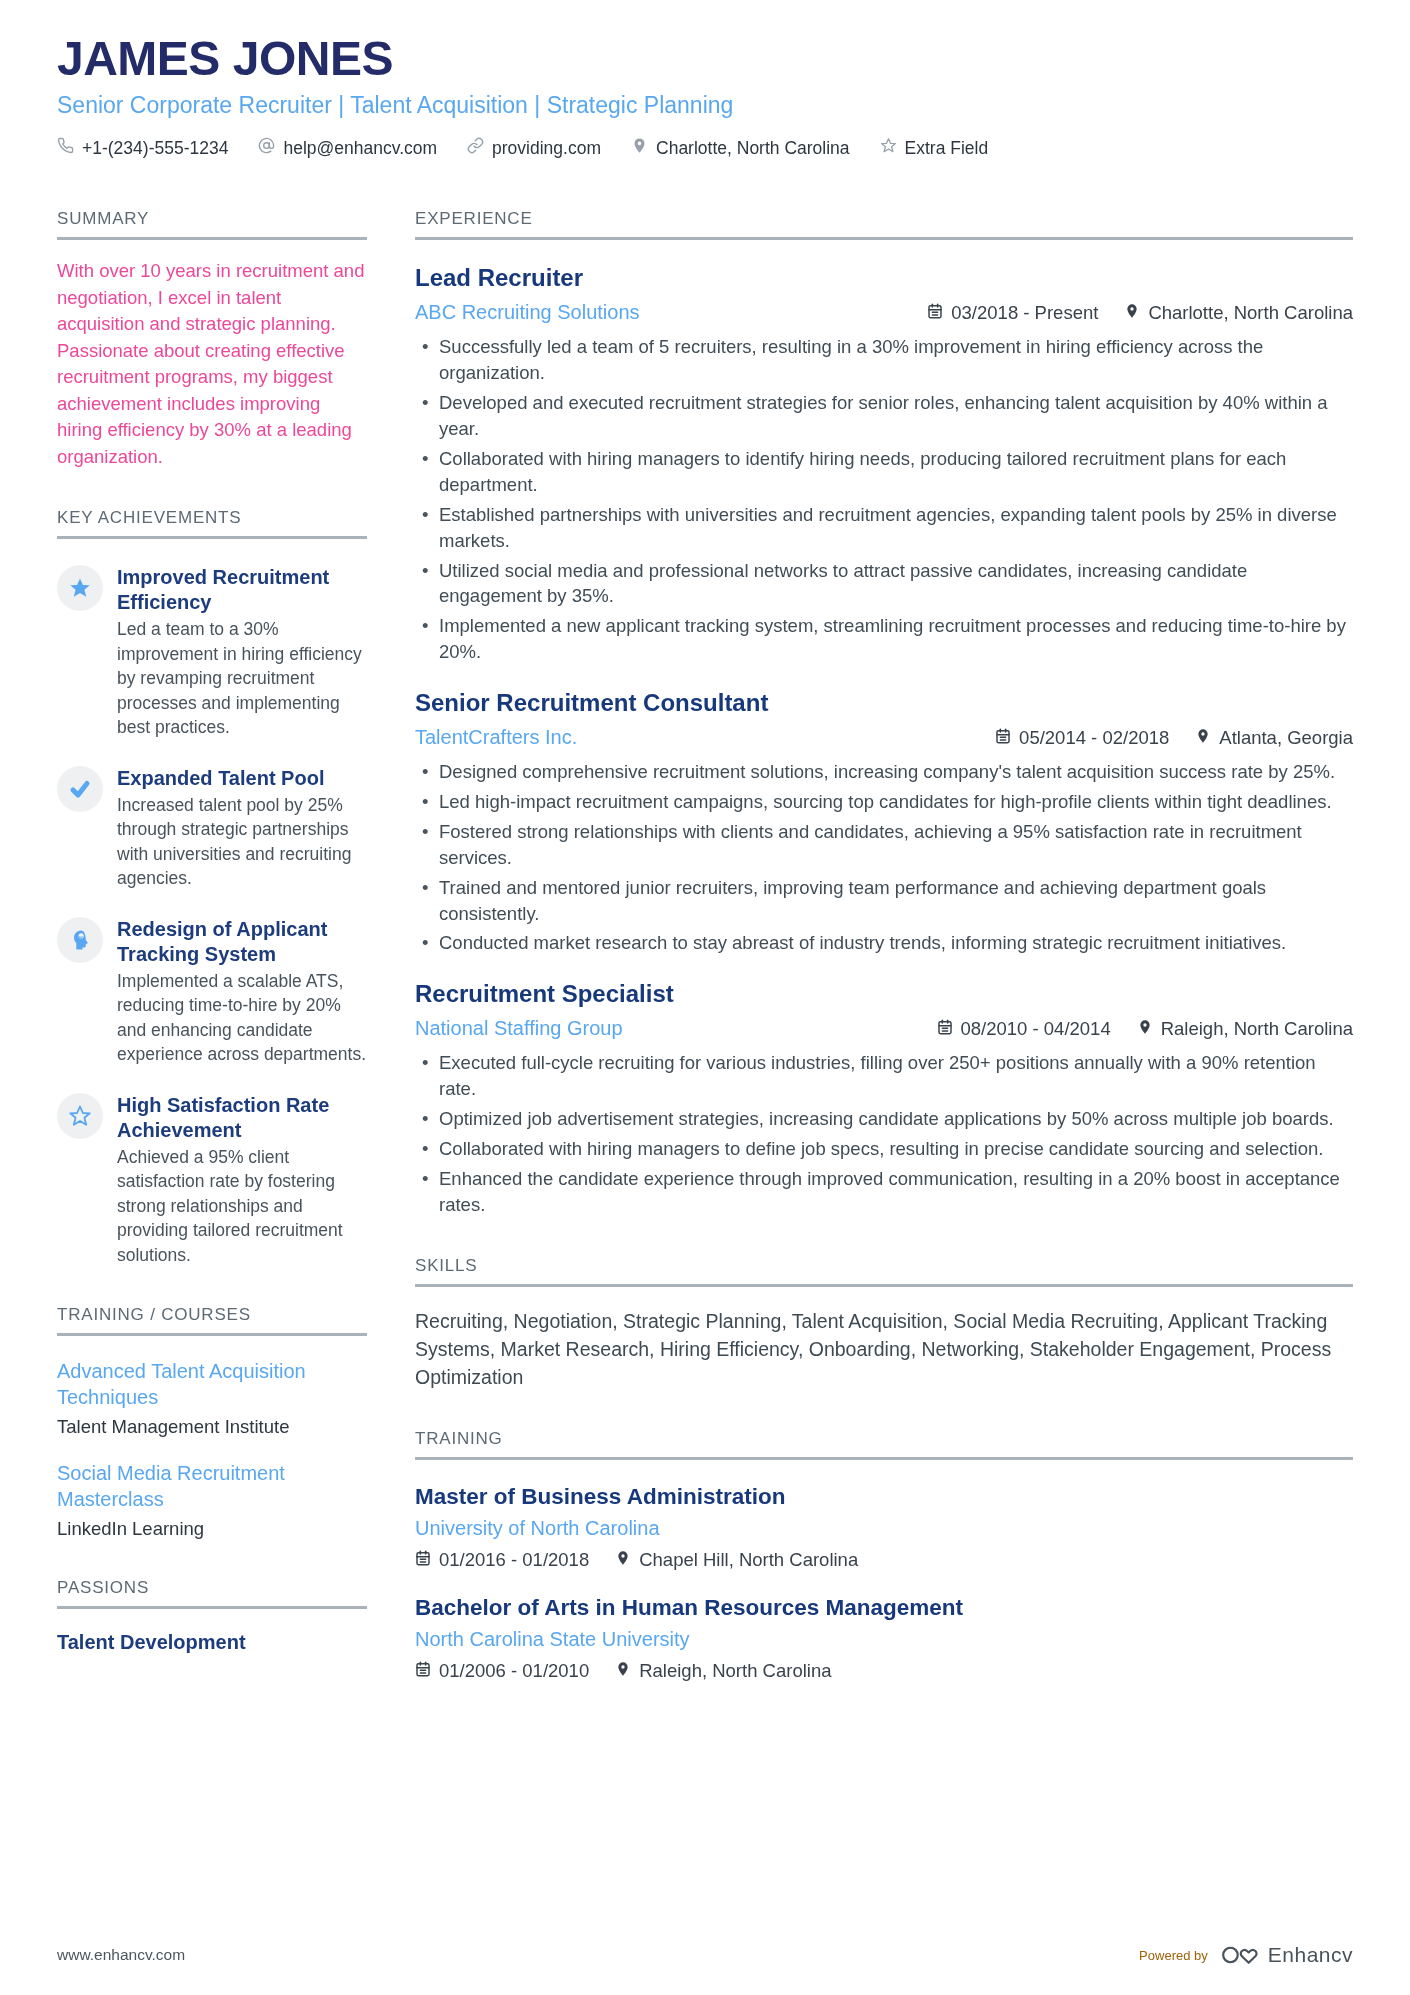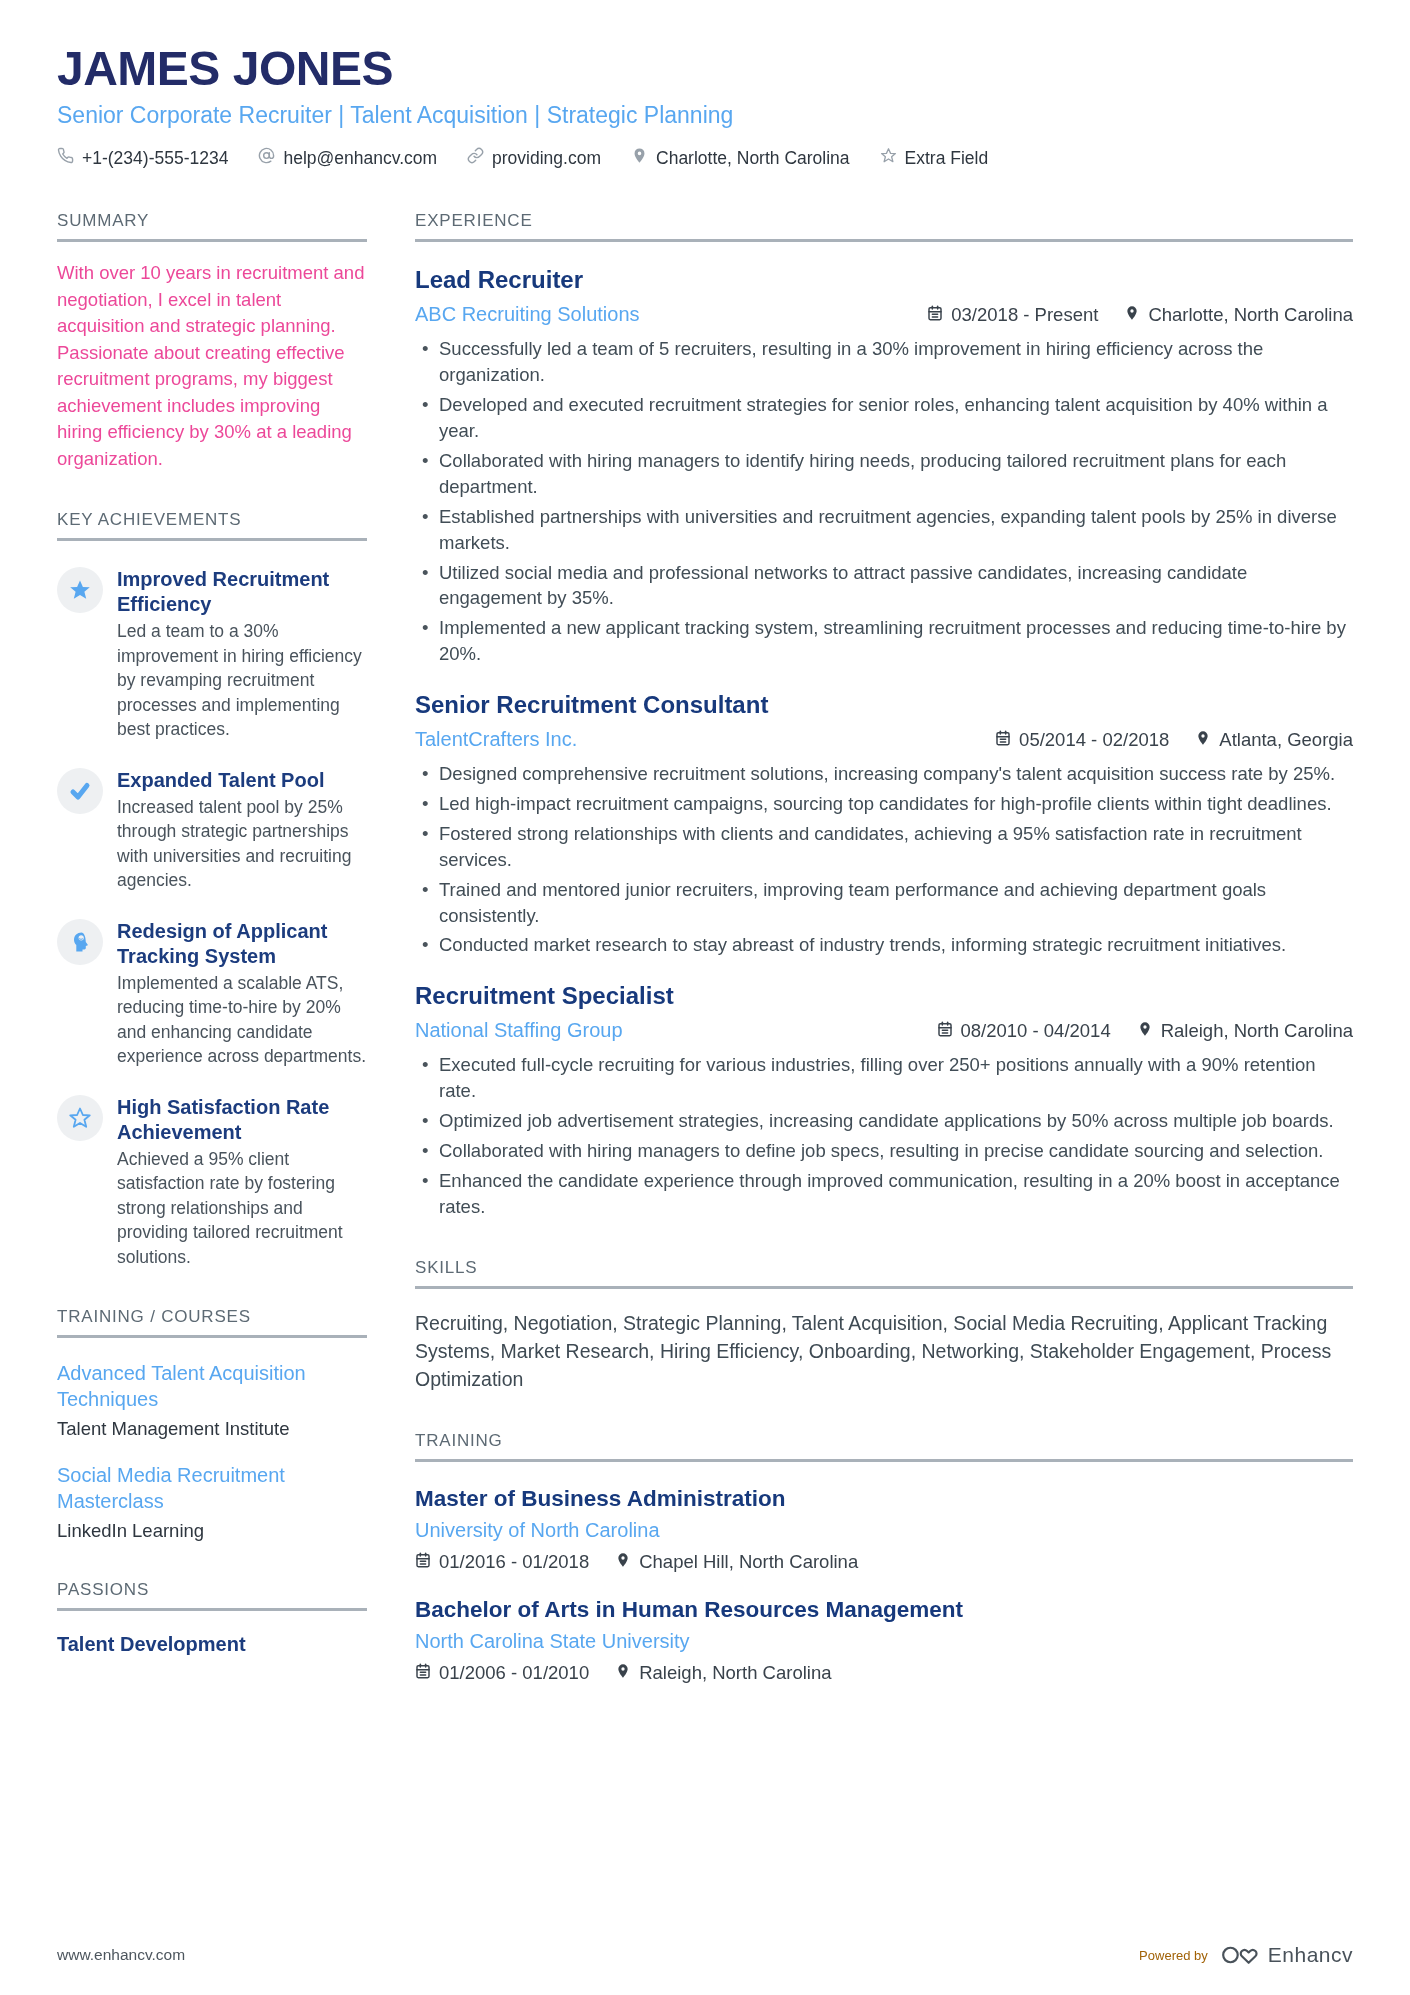--- a/index.html
+++ b/index.html
@@ -1,35 +1,35 @@
 <!DOCTYPE html>
 <html><head>
 <meta charset="utf-8">
 <style>
   * { box-sizing: border-box; margin: 0; padding: 0; }
   html,body { background:#e9edf1; }
   body { font-family:"Liberation Sans", sans-serif; color:#3e4a53; }
   .page {
     width:1410px; height:1995px; margin:0 auto; background:#ffffff;
-    position:relative; padding:44px 57px 40px 57px;
+    position:relative; padding:34px 57px 40px 57px;
   }
   
   .name { font-size:48px; font-weight:700; color:#232c68; letter-spacing:-0.5px; line-height:1.05; }
   .headline { margin-top:8px; font-size:23px; color:#58a7f0; font-weight:400; }
   .contact-row { display:flex; align-items:center; gap:30px; margin-top:18px; font-size:17.5px; color:#2e363f; }
   .contact-item { display:flex; align-items:center; gap:8px; white-space:nowrap; }
   .cic { width:17px; height:17px; flex:none; }
   .cic.stroke { stroke:#98a1aa; fill:none; stroke-width:2; stroke-linecap:round; stroke-linejoin:round; }
   .cic.fill { fill:#98a1aa; }
   
   .columns { display:flex; gap:48px; margin-top:32px; }
   .col-left { width:310px; flex:none; }
   .col-right { flex:1; min-width:0; }
   .section { margin-top:38px; }
-  .section.first { margin-top:10px; }
+  .section.first { margin-top:18px; }
   .section-heading {
     font-size:17px; font-weight:400; color:#5d6a74; letter-spacing:0.8px;
     padding-bottom:8px; border-bottom:3px solid #a9b1b9;
   }
   
   .summary-text { margin-top:18px; font-size:18.5px; line-height:1.43; color:#ec4899; }
   .ach-item { display:flex; gap:14px; margin-top:26px; align-items:flex-start; }
   .ach-icon-wrap { width:46px; height:46px; border-radius:50%; background:#eef0f2; flex:none;
     display:flex; align-items:center; justify-content:center; }
   .aic { width:24px; height:24px; }

